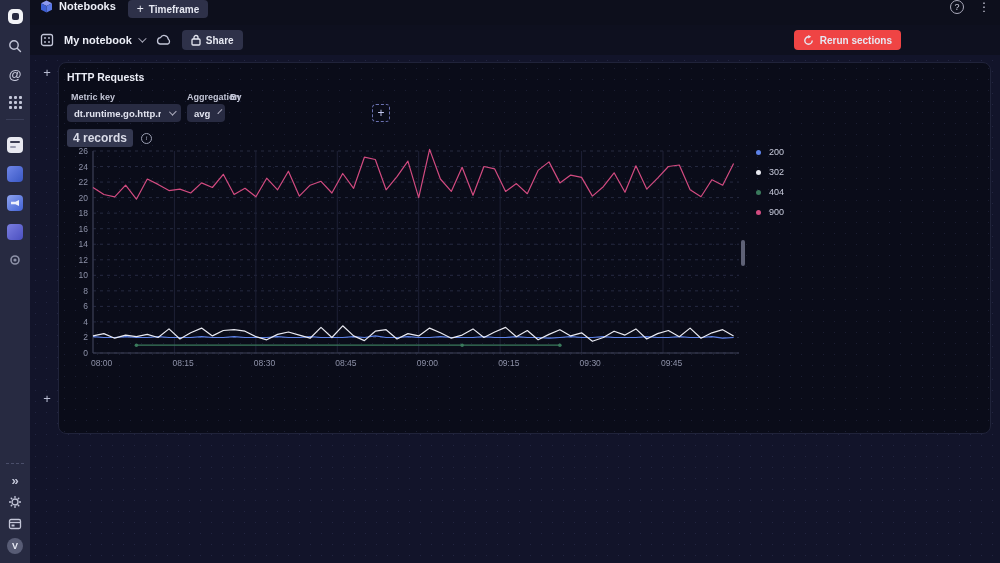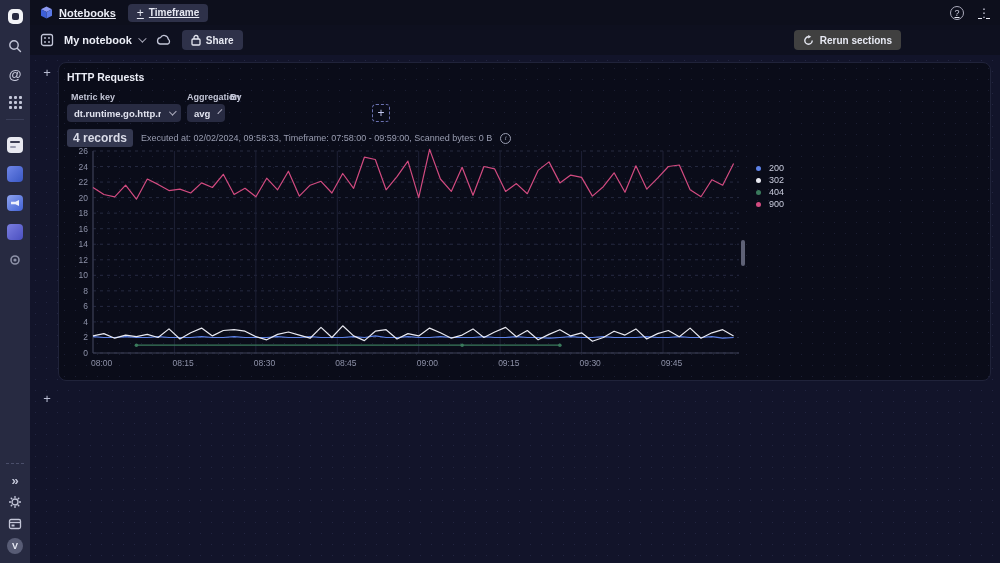--- a/index.html
+++ b/index.html
@@ -21,60 +21,60 @@
   .app-card::before { content:""; position:absolute; left:3px; top:4px; width:10px; height:2px; background:#3a3d52; border-radius:1px; }
   .app-card::after { content:""; position:absolute; left:3px; top:9px; width:6px; height:2px; background:#9a9db0; border-radius:1px; }
   .app-blue1 { background:linear-gradient(135deg,#6f86e8,#3957c4); }
   .app-blue2 { background:linear-gradient(135deg,#8fa4f0,#4161d4); position:relative; }
   .app-blue2::after { content:""; position:absolute; left:4px; top:5px; width:8px; height:6px; background:#eef0fb; clip-path:polygon(0 30%,55% 30%,100% 0,100% 100%,55% 70%,0 70%); }
   .app-purple { background:linear-gradient(135deg,#7a7ee0,#4a4fc0); }
   .gear-icon-svg, .small-svg { display:block; }
   .avatar-circle { width:16px; height:16px; border-radius:50%; background:#585c75; color:#e9ebf5; font-size:9px; font-weight:bold; display:flex; align-items:center; justify-content:center; }
 
   
-  #topbar { position:absolute; left:30px; top:0; width:970px; height:25px; background:#0d0f1c; display:flex; align-items:center; padding:0 10px;text-decoration:underline; }
+  #topbar { position:absolute; left:30px; top:0; width:970px; height:25px; background:#0d0f1c; display:flex; align-items:flex-start; padding:0 10px; }
   .cube-wrap { margin-right:6px; display:flex; }
   .product-label { font-size:11px; font-weight:bold; color:#eceef7; margin-right:12px; }
   .tab-pill { display:flex; align-items:center; gap:5px; background:#2e3149; border-radius:4px; height:18px; padding:0 9px; font-size:10px; font-weight:bold; color:#e6e8f2; cursor:pointer; }
   .tab-pill .plus-glyph { font-size:12px; font-weight:normal; }
   .topbar-right { margin-left:auto; display:flex; align-items:center; gap:14px; }
   .help-circ { width:14px; height:14px; border:1px solid #aab; border-radius:50%; font-size:9px; display:flex; align-items:center; justify-content:center; color:#ccd; cursor:pointer; }
   .kebab { font-size:12px; color:#ccd; cursor:pointer; }
 
   
   #toolbar { position:absolute; left:30px; top:25px; width:881px; height:30px; background:#0e101f; display:flex; align-items:center; padding:0 10px; }
   .tb-icon { color:#c3c6d8; margin-right:10px; display:flex; cursor:pointer; }
   .nb-name { font-size:11px; font-weight:bold; color:#eceef7; margin-right:6px; cursor:pointer; }
   .chev { width:6px; height:6px; border-right:1.5px solid #aab; border-bottom:1.5px solid #aab; transform:rotate(45deg) translateY(-2px); display:inline-block; margin-right:12px; cursor:pointer; }
   .share-btn { display:flex; align-items:center; gap:5px; background:#2e3149; border-radius:4px; height:20px; padding:0 9px; font-size:10px; font-weight:bold; color:#e6e8f2; cursor:pointer; }
-  .rerun-btn { margin-left:auto; display:flex; align-items:center; gap:6px; background:#404040; border-radius:4px; height:20px; padding:0 9px; font-size:10px; font-weight:bold; color:#e6e8f2; cursor:pointer; }
+  .rerun-btn { margin-left:auto; display:flex; align-items:center; gap:6px; background:#ef4444; border-radius:4px; height:20px; padding:0 9px; font-size:10px; font-weight:bold; color:#e6e8f2; cursor:pointer; }
 
   
   #canvas { position:absolute; left:30px; top:55px; width:970px; height:508px;
     background-color:#12142a;
     background-image:radial-gradient(circle, #222541 0.9px, transparent 0.9px);
     background-size:11px 11px; }
   .add-section { position:absolute; width:14px; height:14px; color:#b9bdd2; font-size:13px; display:flex; align-items:center; justify-content:center; cursor:pointer; }
 
   
-  #card { position:absolute; left:28px; top:7px; width:933px; height:319px; background:#0a0c19;
+  #card { position:absolute; left:28px; top:7px; width:933px; height:372px; background:#0a0c19;
     background-image:radial-gradient(circle, #1b1e33 0.8px, transparent 0.8px); background-size:11px 11px;
     border:1px solid #20233a; border-radius:8px; }
   .card-title { position:absolute; left:8px; top:8px; font-size:10.5px; font-weight:bold; color:#eceef7; }
   .fld-label { font-size:9px; font-weight:bold; color:#c2c5d6; position:absolute; top:29px; }
   .dd { position:absolute; top:41px; height:18px; background:#282b42; border-radius:4px; display:flex; align-items:center; justify-content:space-between; padding:0 7px; font-size:9.5px; font-weight:bold; color:#e2e4f0; cursor:pointer; }
   .dd .chev { margin:0 0 0 8px; }
   .plus-query { position:absolute; top:41px; width:18px; height:18px; border:1px dashed #6a71b0; border-radius:4px; color:#c3c8f0; font-size:12px; display:flex; align-items:center; justify-content:center; cursor:pointer; }
   .records-row { position:absolute; left:8px; top:66px; display:flex; align-items:center; gap:8px; }
   .records-badge { background:#343850; border-radius:3px; font-size:12px; font-weight:bold; color:#dadce8; padding:2px 6px; }
   .exec-info { font-size:9px; color:#9a9eb2; }
   .info-circ { width:11px; height:11px; border:1px solid #9a9eb2; border-radius:50%; font-size:7px; font-style:italic; font-family:"Liberation Serif", serif; color:#9a9eb2; display:flex; align-items:center; justify-content:center; }
 
   #chart-root { position:absolute; left:6px; top:82px; width:680px; height:228px; }
-  #legend { position:absolute; left:697px; top:100px; display:flex; flex-direction:column; gap:2px; }
+  #legend { position:absolute; left:697px; top:84px; display:flex; flex-direction:column; gap:10px; }
   .legend-item { display:flex; align-items:center; gap:8px; cursor:pointer; }
   .legend-dot { width:5px; height:5px; border-radius:50%; }
   .legend-label { font-size:9px; color:#c9ccdd; }
   .chart-scrollbar { position:absolute; left:682px; top:177px; width:4px; height:26px; background:#5e6176; border-radius:2px; cursor:pointer; }
 </style>
 </head>
 <body>
 
 <div id="page">
 
@@ -223,21 +223,20 @@
         <span class="chev"></span>
       </div>
       <div class="dd" style="left:128px; width:38px;">
         <span>avg</span>
         <span class="chev"></span>
       </div>
       <div class="plus-query" style="left:313px;">+</div>
 
       <div class="records-row">
         <span class="records-badge">4 records</span>
-        <span class="exec-info">Executed at: 02/02/2024, 09:58:33, Timeframe: 07:58:00 - 09:59:00, Scanned bytes: 0 B</span>
         <span class="info-circ">i</span>
       </div>
 
       <div id="chart-root"><svg width="680" height="228">
             <line x1="28" y1="208" x2="674" y2="208" stroke="#262a41" stroke-width="1" stroke-dasharray="3 4"></line>
             <text x="23" y="211" text-anchor="end" font-size="8.5" fill="#8d91a8">0</text>
             <line x1="28" y1="192.46153846153848" x2="674" y2="192.46153846153848" stroke="#262a41" stroke-width="1" stroke-dasharray="3 4"></line>
             <text x="23" y="195.46153846153848" text-anchor="end" font-size="8.5" fill="#8d91a8">2</text>
             <line x1="28" y1="176.92307692307693" x2="674" y2="176.92307692307693" stroke="#262a41" stroke-width="1" stroke-dasharray="3 4"></line>
             <text x="23" y="179.92307692307693" text-anchor="end" font-size="8.5" fill="#8d91a8">4</text>

